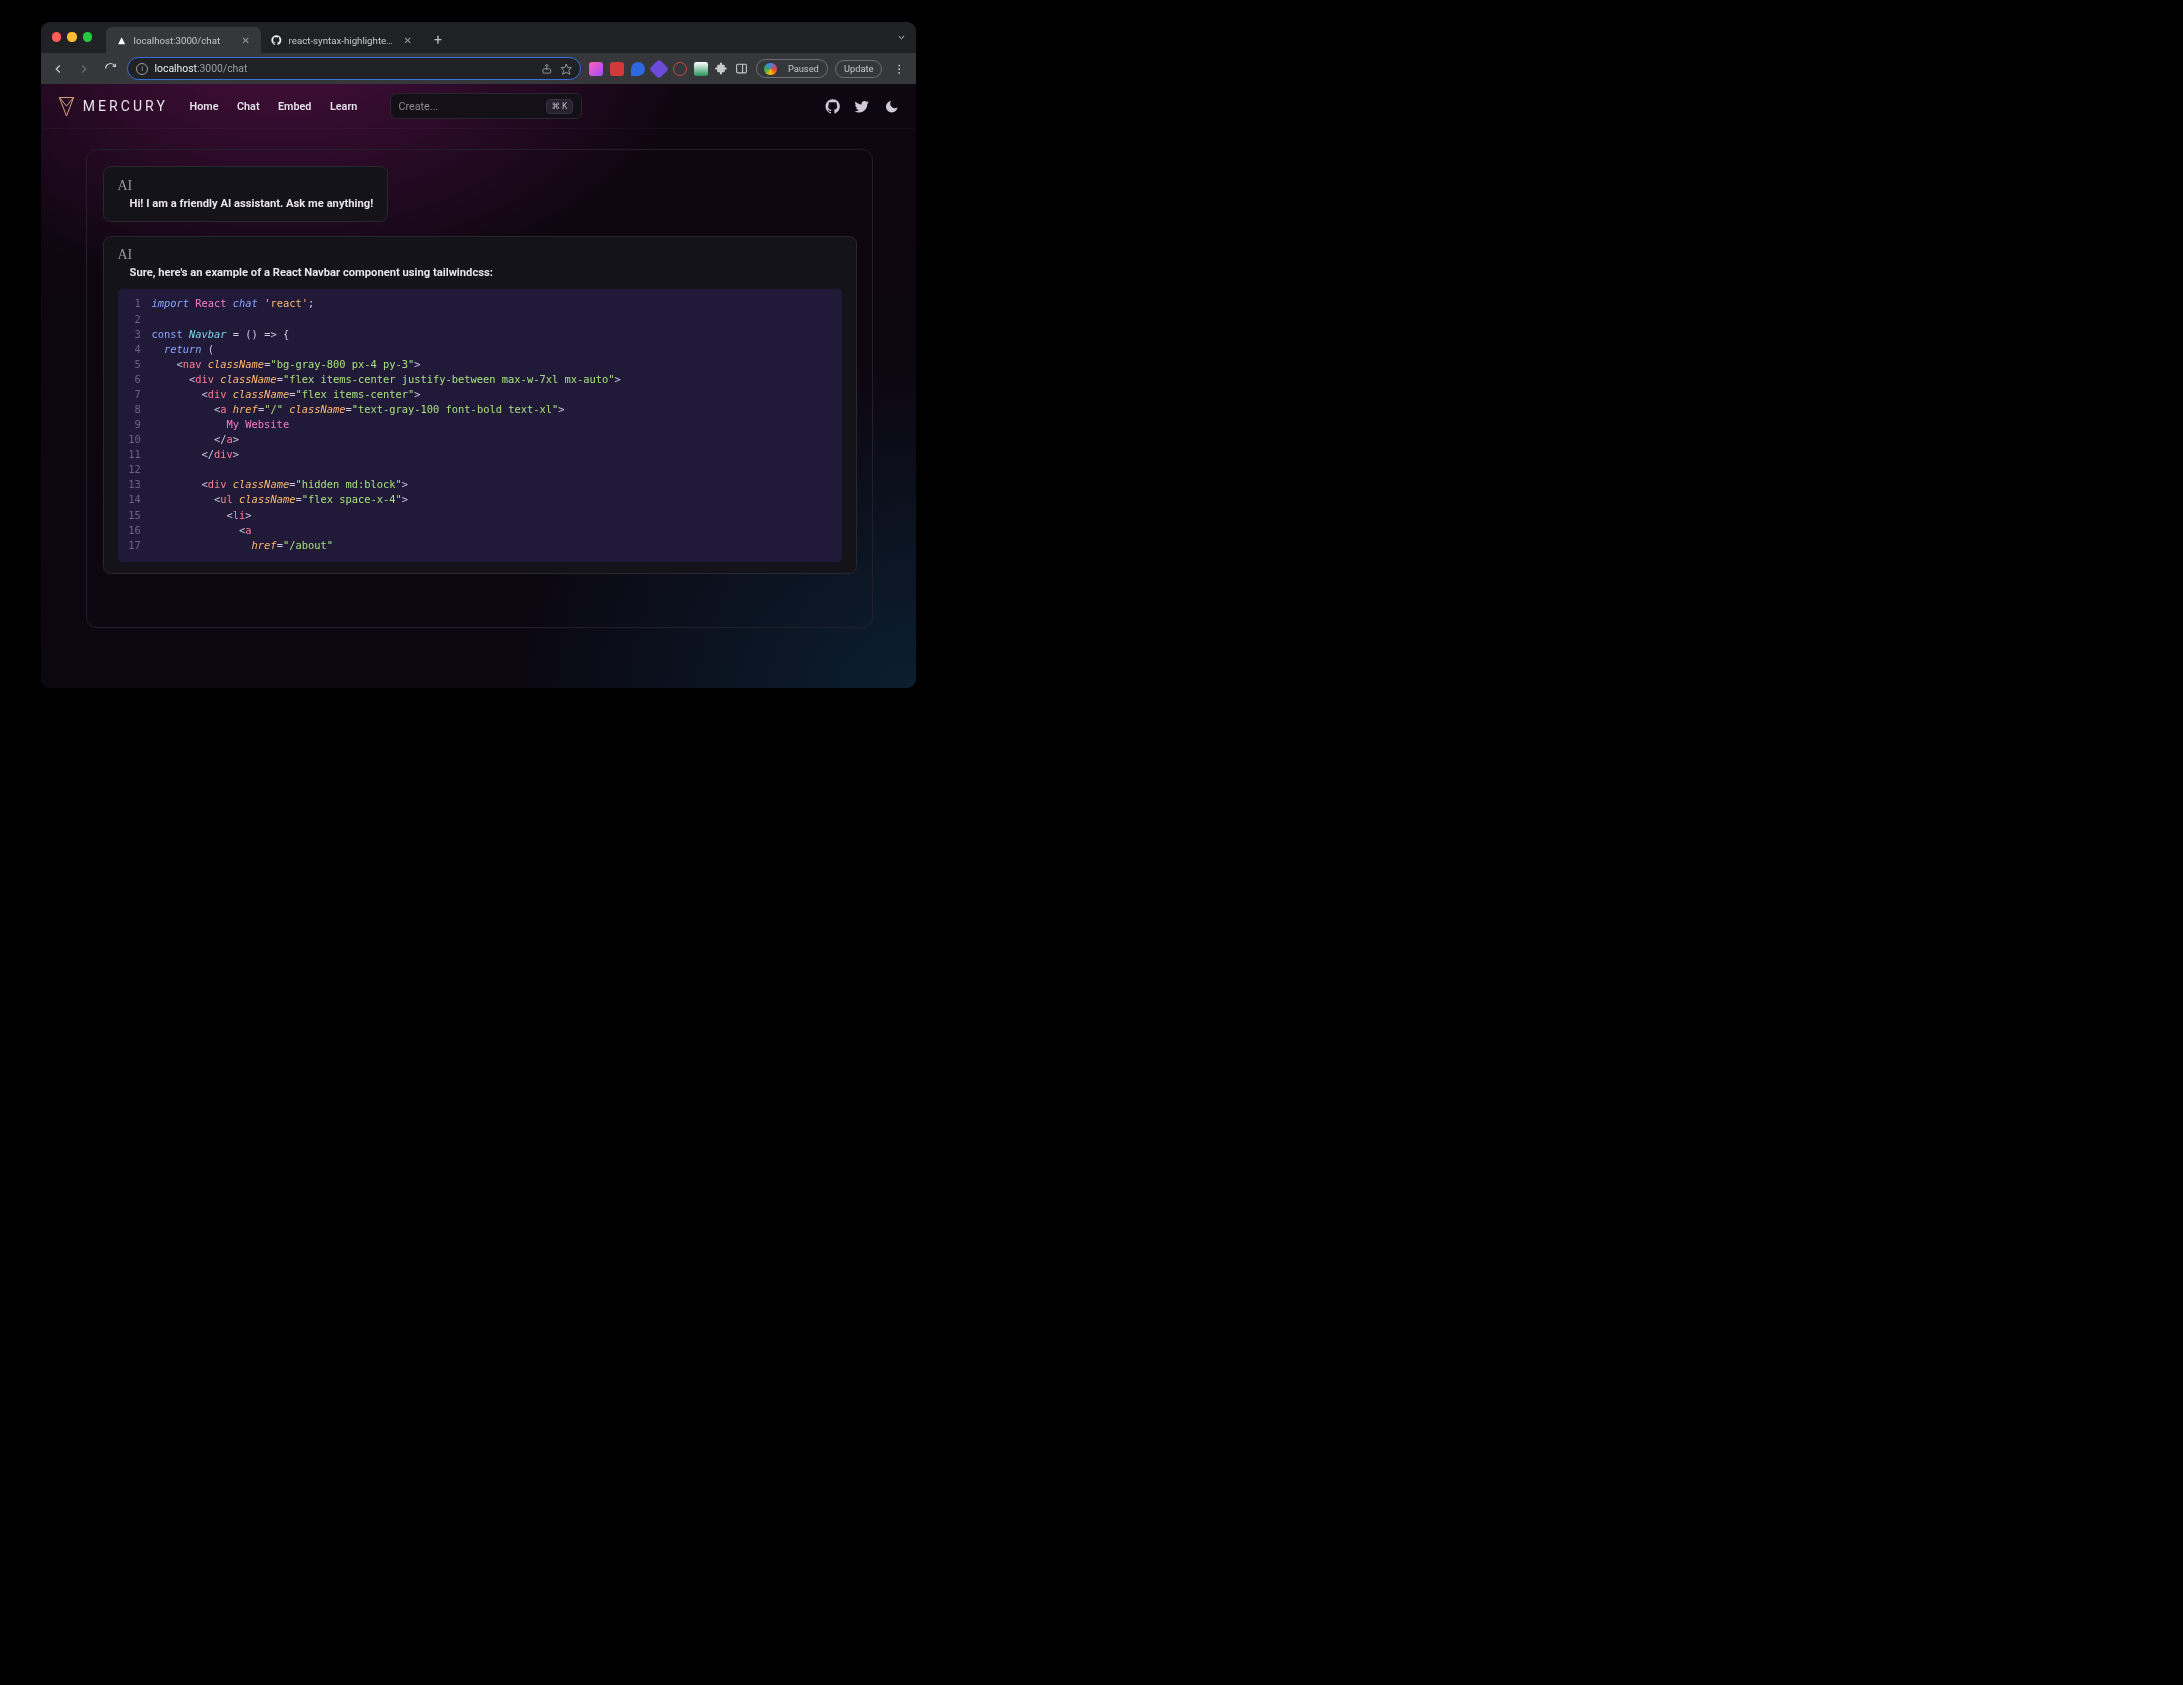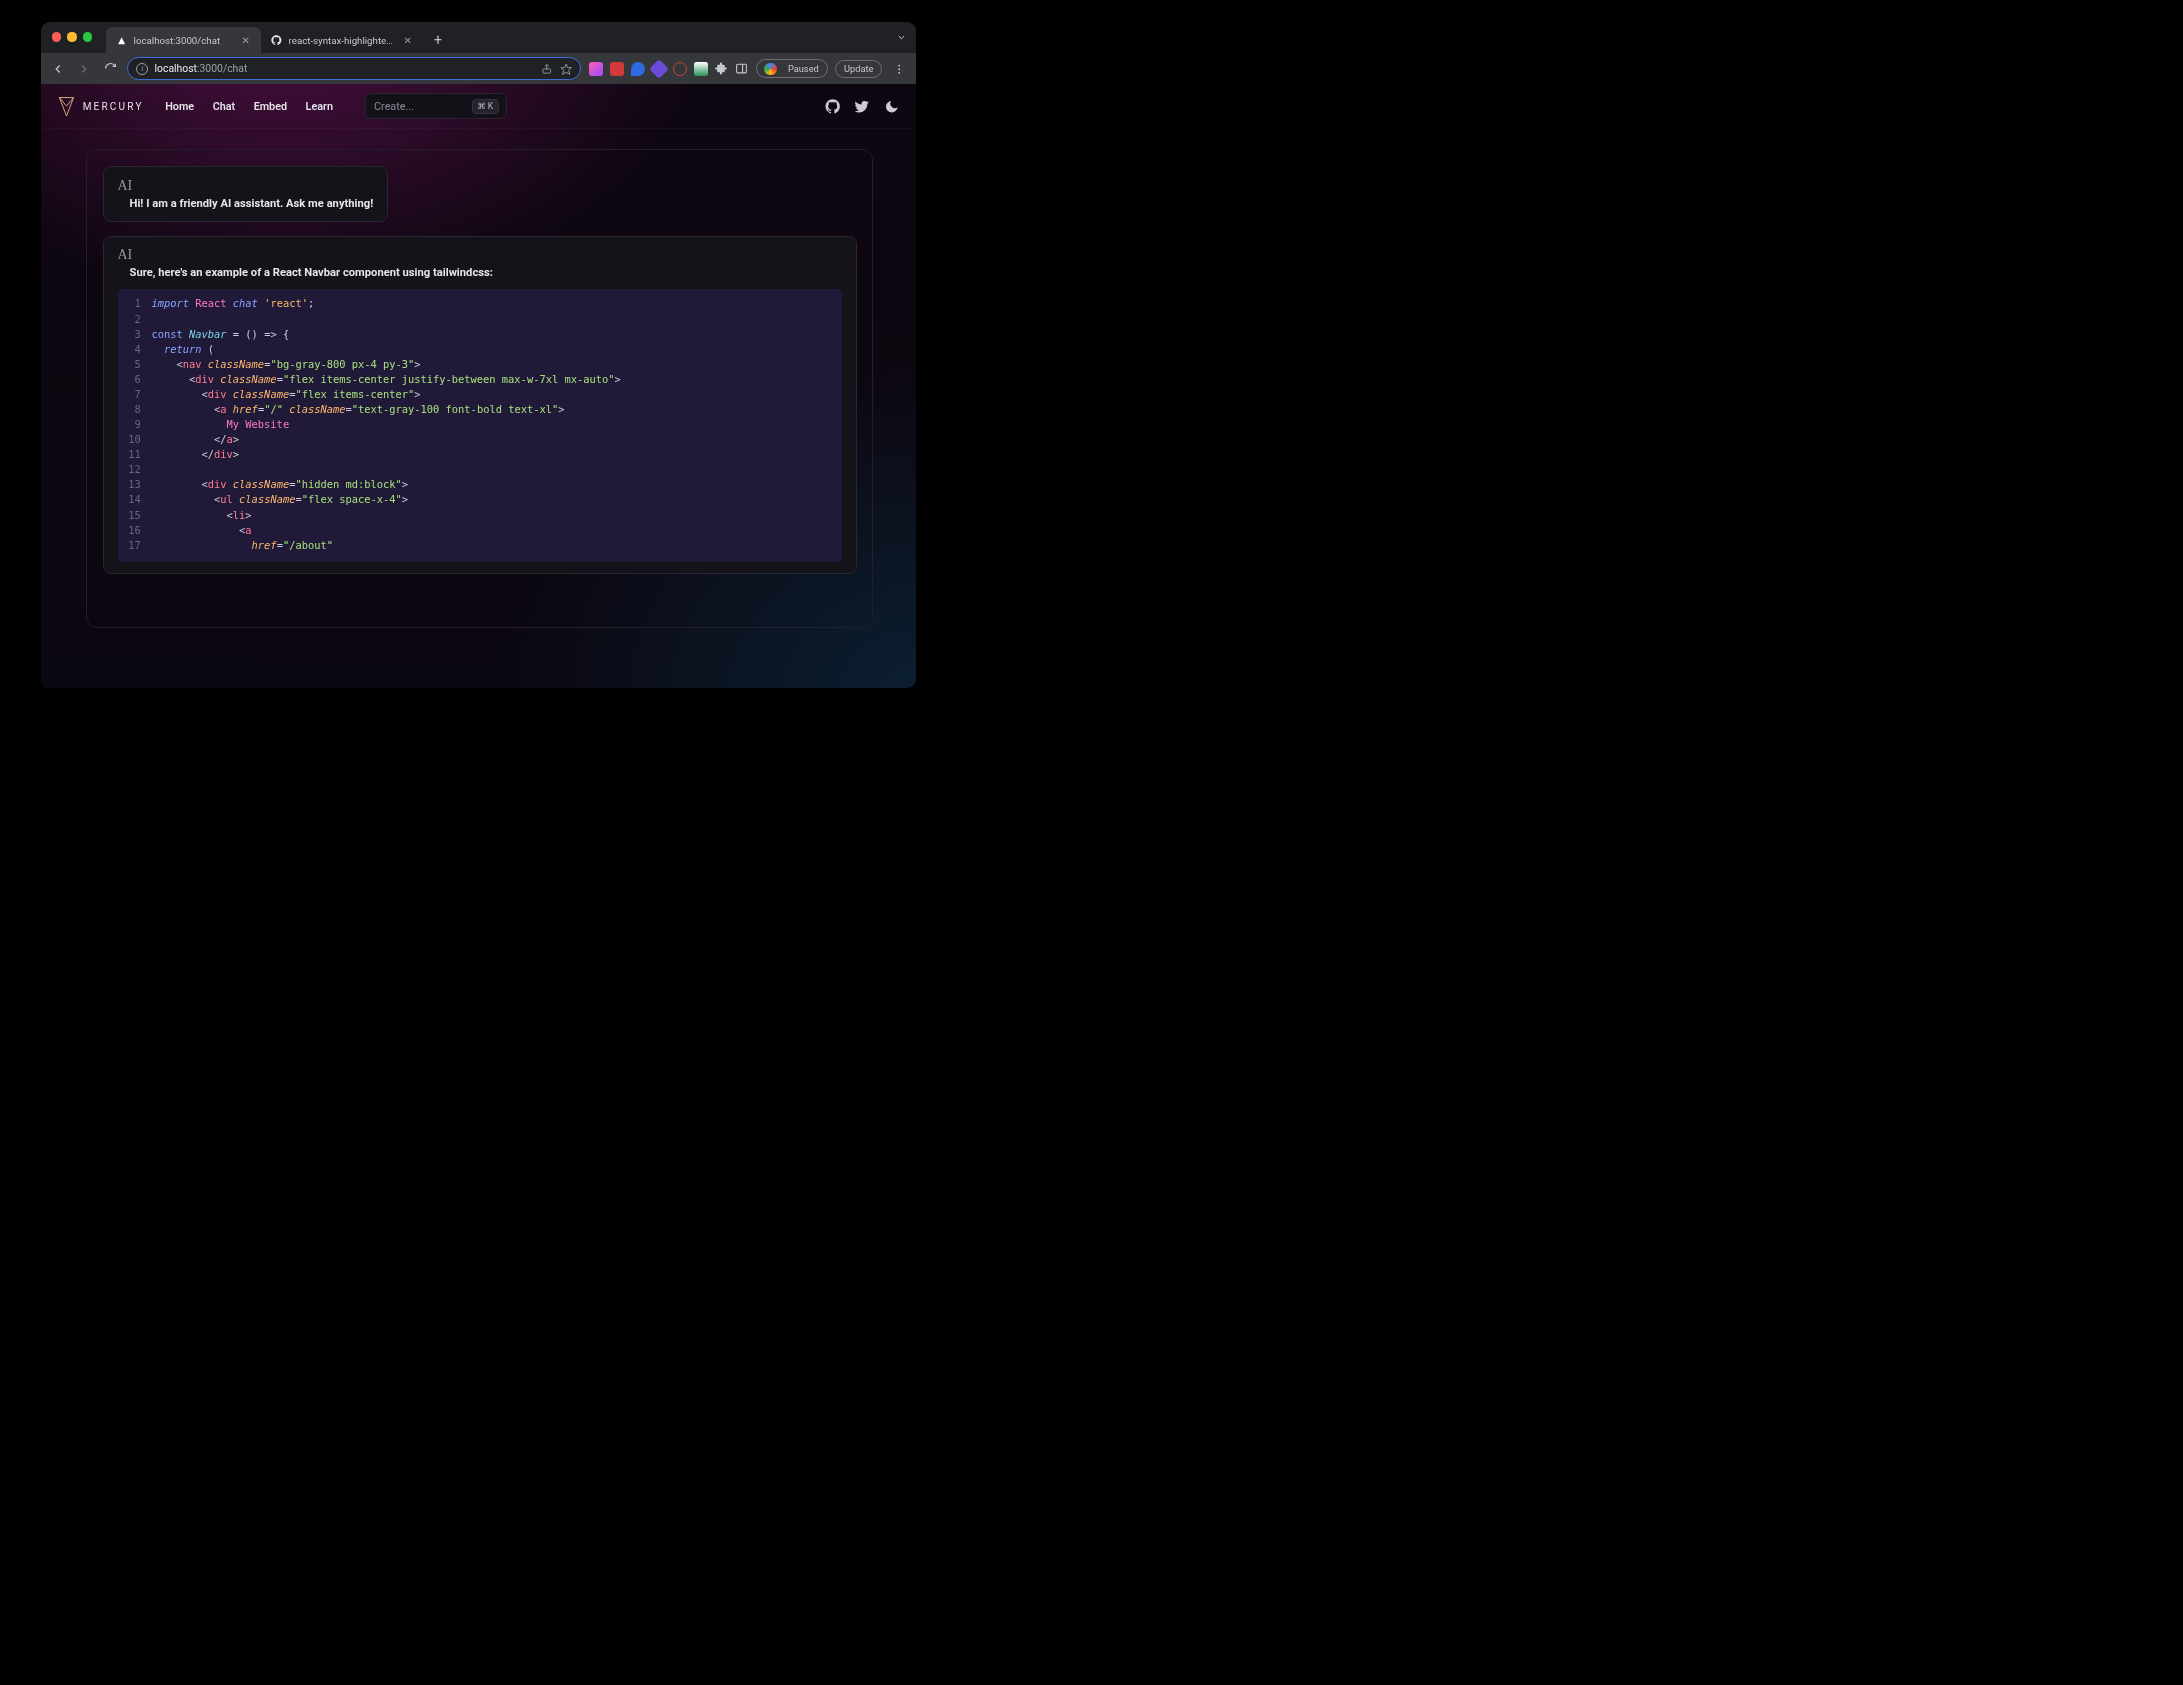--- a/index.html
+++ b/index.html
@@ -58,24 +58,24 @@
 
   
   .page{position:relative;width:100%;height:calc(100% - 62px);overflow:hidden;background:
     radial-gradient(695px 464px at 28% -10%, rgba(122,23,102,.55), transparent 60%),
     radial-gradient(695px 541px at 100% 100%, rgba(11,60,88,.45), transparent 60%),
     linear-gradient(#0e0610,#0b0710);}
 
   .appbar{height:45px;display:flex;align-items:center;padding:0 17px;gap:21.6px;border-bottom:0.8px solid rgba(255,255,255,.03);}
   .brand{display:flex;align-items:center;gap:7.7px;}
   .brand svg{width:17px;height:21.6px;}
-  .brand .name{letter-spacing:.22em;font-size:10px;color:#e7e2ec;}
+  .brand .name{letter-spacing:.22em;font-size:14px;color:#e7e2ec;}
   .menu{display:flex;align-items:center;gap:18.5px;font-size:10.8px;}
   .menu a{color:#e4e1e9;text-decoration:none;font-weight:600;}
-  .create{margin-left:10.8px;display:flex;align-items:center;gap:22px;background:#131017;border:0.8px solid #2a2530;border-radius:6.2px;height:26px;padding:0 7.7px;width:142px;color:#8e8a96;}
+  .create{margin-left:10.8px;display:flex;align-items:center;gap:22px;background:#131017;border:0.8px solid #2a2530;border-radius:6.2px;height:26px;padding:0 7.7px;width:192px;color:#8e8a96;}
   .create .ph{flex:1;font-size:10.8px;}
   .kbd{display:flex;align-items:center;gap:3.1px;background:#26222e;border:0.8px solid #3a3442;border-radius:4.6px;padding:1.5px 4.6px;font-size:8.5px;color:#bdb8c7;}
   .appbar-right{margin-left:auto;display:flex;align-items:center;gap:14px;}
   .icon-btn{color:#cfcbd6;display:flex;align-items:center;justify-content:center;}
 
   .hero{padding:31px 0 4.6px;text-align:center;}
   .hero h1{margin:0;font-weight:400;font-size:32px;letter-spacing:.02em;color:#efe9f2;font-family:"Georgia","Times New Roman",serif;}
 
   .chat{margin:20px 43px 4px 45px;border:0.8px solid #241e2a;border-radius:10.8px;padding:15.5px 15.5px 0 15.5px;height:479px;overflow:hidden;}
   .msg{border:0.8px solid var(--card-border);background:var(--card);border-radius:7.7px;padding:10.8px 14px;}

